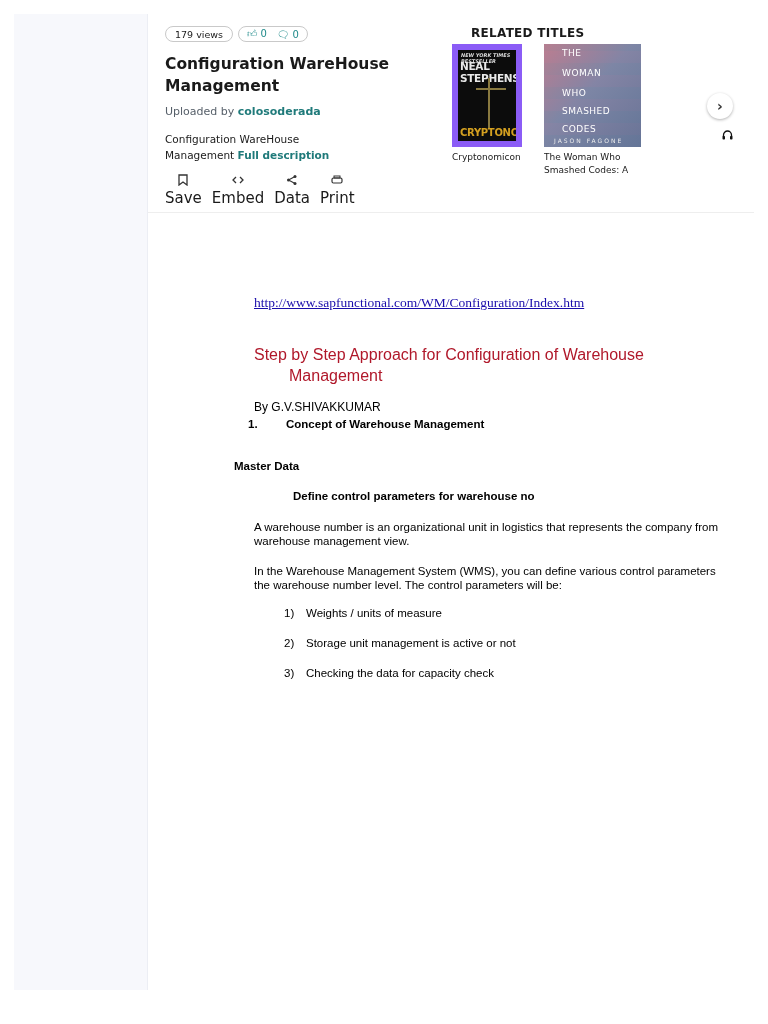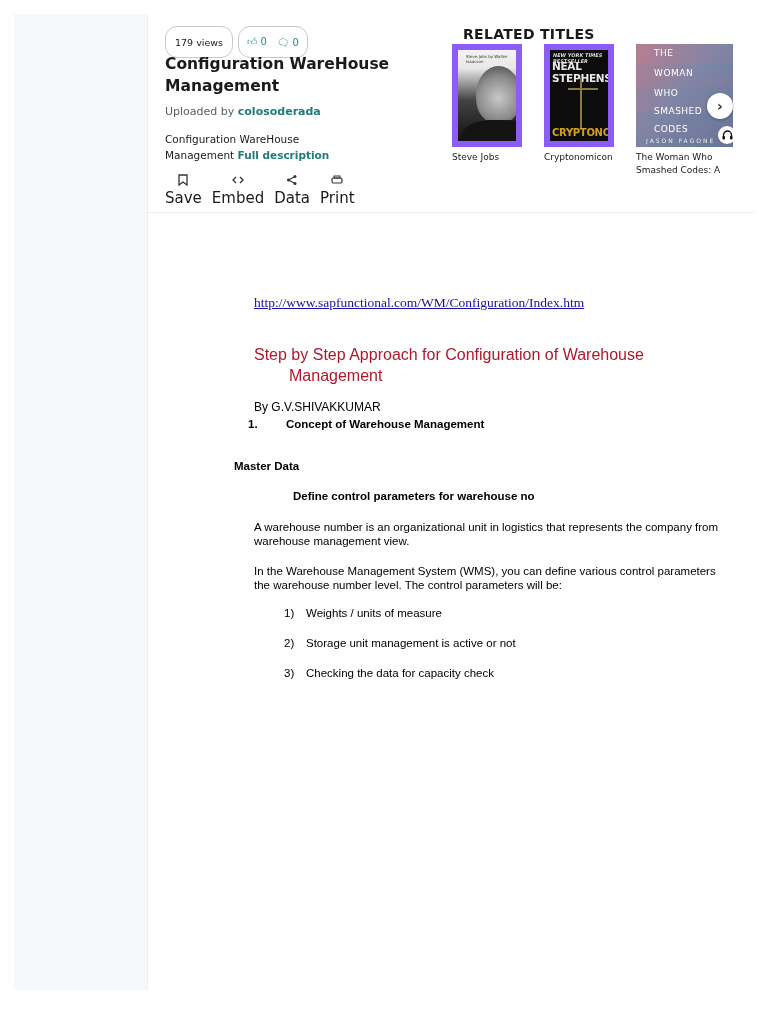--- a/index.html
+++ b/index.html
@@ -8,21 +8,21 @@
 
   .left-rail {
     position: absolute; left: 14px; top: 14px; width: 134px; height: 976px;
     background: #f7f8fc; border-right: 1px solid #eceef4;
   }
 
   .header { position: absolute; left: 148px; top: 14px; width: 606px; height: 199px; border-bottom: 1px solid #eeeeee; }
 
   .pills { position: absolute; left: 17px; top: 12px; display: flex; gap: 5px; }
   .pill {
-    height: 32px; border: 1px solid #c9c9c9; border-radius: 12px;
+    height: 16px; border: 1px solid #c9c9c9; border-radius: 12px;
     display: flex; align-items: center; padding: 0 9px;
     font-size: 9.5px; color: #1a1a1a; background: #fff;
   }
   .pill.reactions { gap: 10px; padding: 0 8px; }
   .pill .ic { color: #1f8a8a; font-size: 10px; margin-right: 3px; }
   .pill .cnt { color: #1f8a8a; font-size: 10px; }
 
   .doc-title {
     position: absolute; left: 17px; top: 39px; width: 240px;
     font-size: 15.5px; font-weight: bold; line-height: 22px; color: #1a1a1a;
@@ -30,21 +30,21 @@
   .uploaded { position: absolute; left: 17px; top: 91px; font-size: 11px; color: #57606a; }
   .uploaded .user { color: #1f7a7a; font-weight: bold; }
   .desc { position: absolute; left: 17px; top: 117px; width: 170px; font-size: 10.5px; line-height: 16px; color: #1a1a1a; }
   .desc .full { color: #1f7a7a; font-weight: bold; }
 
   .actions { position: absolute; left: 17px; top: 160px; display: flex; gap: 10px; }
   .action { display: flex; flex-direction: column; align-items: center; font-size: 15px; color: #1a1a1a; }
   .action .aicon { height: 15px; font-size: 11px; line-height: 15px; color: #333; }
 
   .related-label {
-    position: absolute; left: 315px; top: 12px; font-size: 14px; font-weight: bold; letter-spacing: 0.3px; color: #1a1a1a;
+    position: absolute; left: 323px; top: 12px; font-size: 12px; font-weight: bold; letter-spacing: 0.3px; color: #1a1a1a;
   }
   .related { position: absolute; left: 304px; top: 30px; display: flex; gap: 11px; }
   .book { width: 81px; }
   .cover { width: 70px; height: 103px; position: relative; overflow: hidden; border: 6px solid #8b5cf6; }
   .book .btitle { font-size: 9px; line-height: 13px; margin-top: 4px; color: #1a1a1a; white-space: nowrap; overflow: hidden; }
   .book3 { width: 97px; }
   .book3 .cover { width: 97px; border: none; }
 
   .cover-jobs { background: linear-gradient(#f3f3f3 0%, #e8e8e8 20%, #444 55%, #111 100%); }
   .cover-jobs .face {
@@ -162,28 +162,20 @@
           </svg>
       </span>
       <span>Print</span>
     </div>
   </div>
 
   <div class="related-label">RELATED TITLES</div>
 
   <div class="related">
     <div class="book">
-      <div class="cover cover-jobs">
-        <span class="toptxt">Steve Jobs by Walter Isaacson</span>
-        <div class="face"></div>
-        <div class="body"></div>
-      </div>
-      <div class="btitle">Steve Jobs</div>
-    </div>
-    <div class="book">
       <div class="cover cover-crypto">
         <span class="t1">NEW YORK TIMES BESTSELLER</span>
         <span class="t2">NEAL STEPHENSON</span>
         <div class="cross"></div>
         <div class="cross2"></div>
         <span class="t3">CRYPTONOMICON</span>
       </div>
       <div class="btitle">Cryptonomicon</div>
     </div>
     <div class="book book3">

